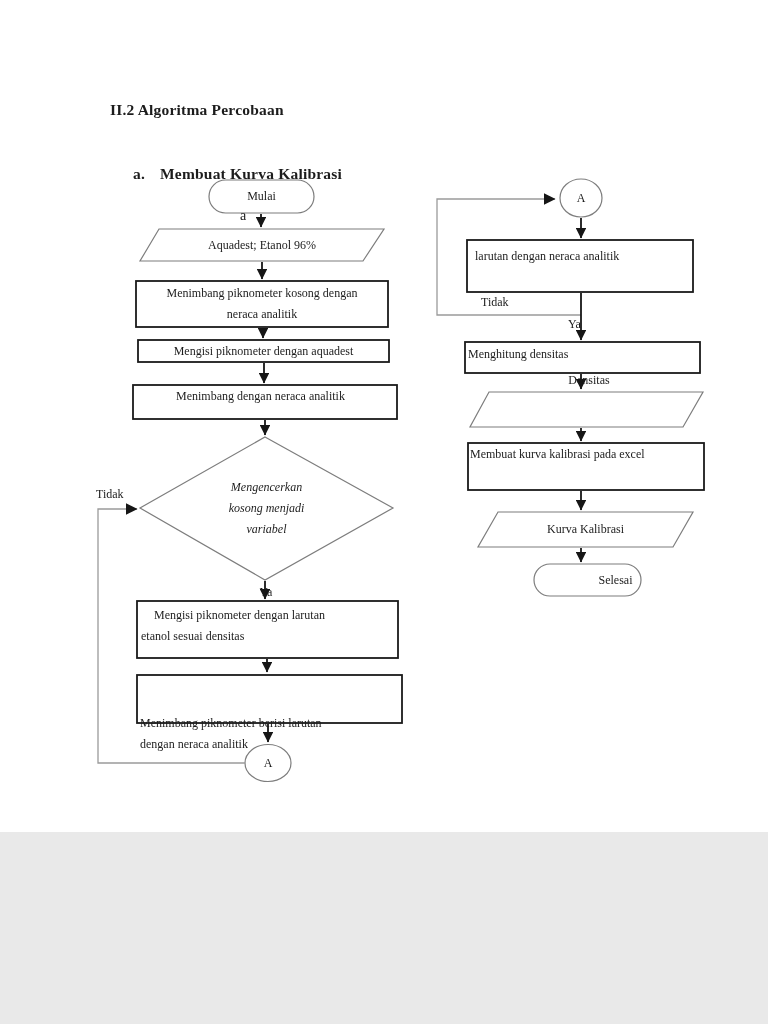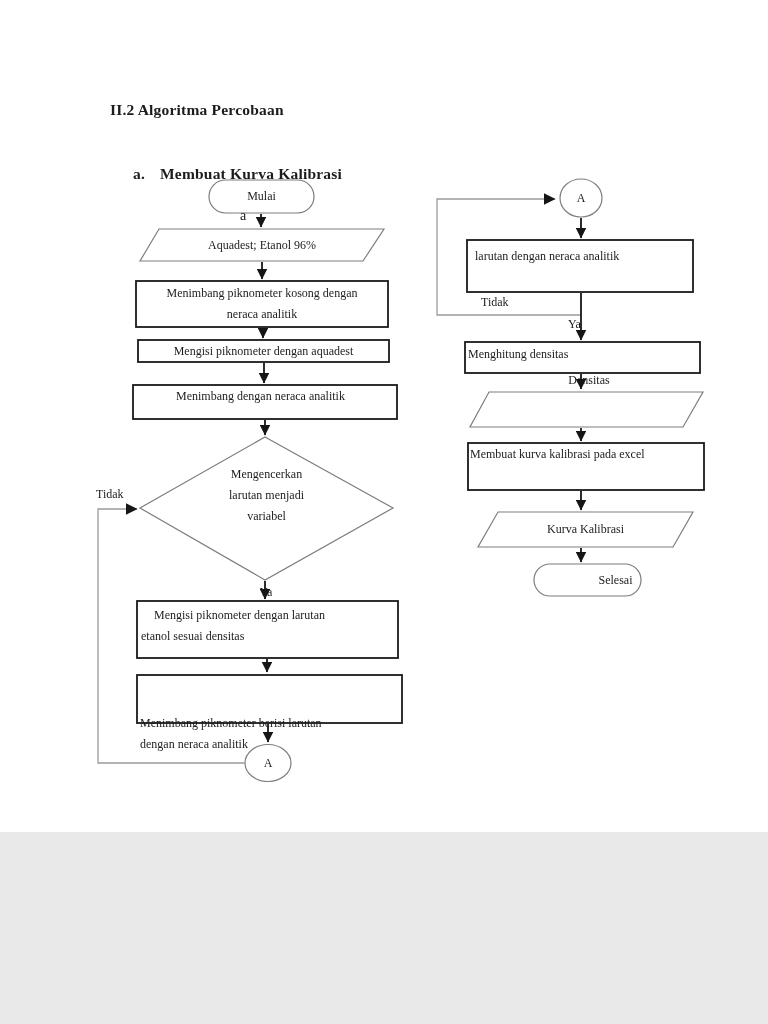--- a/index.html
+++ b/index.html
@@ -85,23 +85,23 @@
 
   <div class="lbl center wrap" style="left:136px; top:281px; width:252px; height:46px;">
     <div>Menimbang piknometer kosong dengan</div>
     <div>neraca analitik</div>
   </div>
 
   <div class="lbl center" style="left:138px; top:340px; width:251px; height:22px;">Mengisi piknometer dengan aquadest</div>
 
   <div class="lbl" style="left:136px; top:386px;margin-left:40px;">Menimbang dengan neraca analitik</div>
 
-  <div class="lbl center wrap" style="left:140px; top:424px; width:253px; height:143px;">
+  <div class="lbl center wrap" style="left:140px; top:437px; width:253px; height:143px;font-style:italic;">
     <div>Mengencerkan</div>
-    <div>larutan menjadi</div>
+    <div>kosong menjadi</div>
     <div>variabel</div>
   </div>
 
   <div class="lbl" style="left:96px; top:484px;">Tidak</div>
 
   <div class="lbl center" style="left:251px; top:583px; width:30px; height:18px;">Ya</div>
 
   <div class="lbl wrap" style="left:141px; top:605px; width:250px; text-indent:13px;">
     <div>Mengisi piknometer dengan larutan</div>
     <div style="text-indent:0;">etanol sesuai densitas</div>

